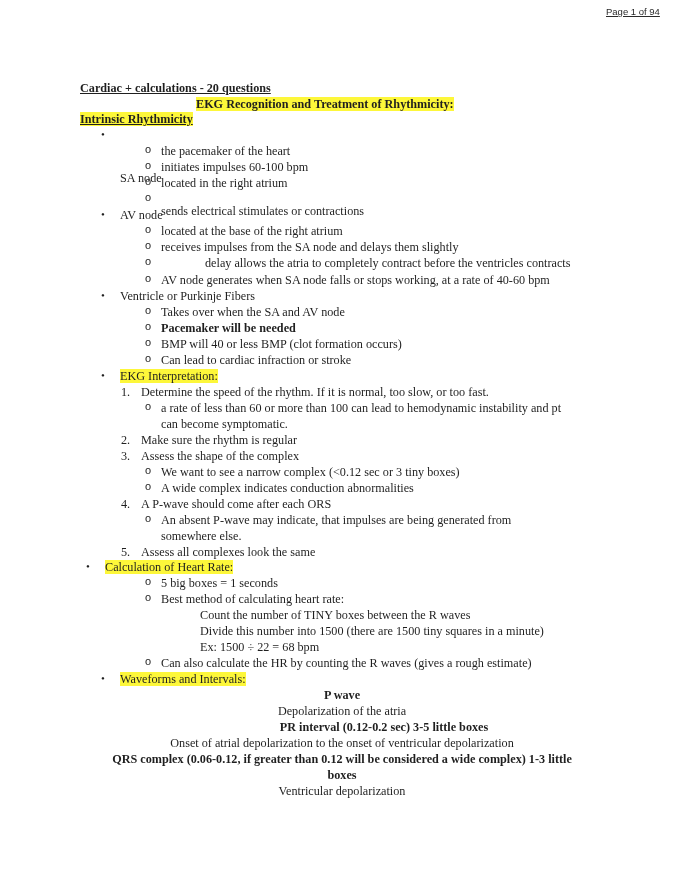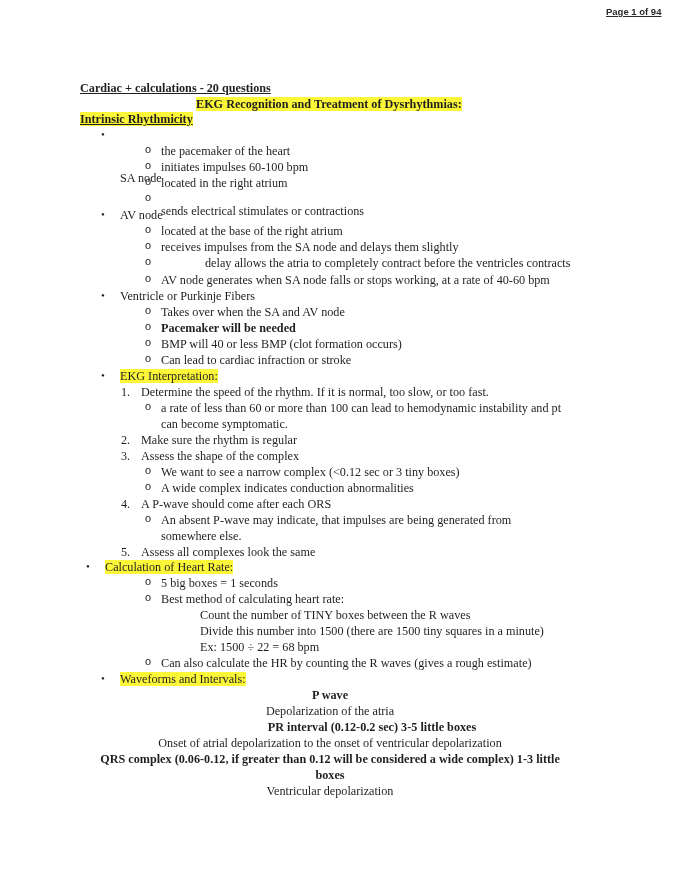--- a/index.html
+++ b/index.html
@@ -2,38 +2,38 @@
 <html><head>
 <meta charset="utf-8">
 <style>
   html, body { margin: 0; padding: 0; }
   body {
     width: 680px; height: 880px; background: #ffffff; position: relative; overflow: hidden;
     font-family: "Liberation Serif", "DejaVu Serif", serif; color: #1f1f1f; font-size: 12.2px;
   }
   .page-num {
     position: absolute; top: 6px; left: 606px; font-family: "Liberation Sans", sans-serif;
-    font-size: 9.5px; font-weight: bold; text-decoration: underline; color: #2a2a2a;
+    font-size: 9.5px; font-weight: normal; text-decoration: underline; color: #2a2a2a;
   }
   .line { position: absolute; white-space: nowrap; line-height: 16px; height: 16px; }
   .hl { background: #fdf73a; }
   .b { font-weight: bold; }
   .u { text-decoration: underline; }
   .bullet { position: absolute; font-size: 11px; }
   .circ { position: absolute; font-family: "Liberation Sans", sans-serif; font-size: 11px; }
   .num { position: absolute; }
-  .center { position: absolute; left: 0; width: 660px; text-align: center; white-space: nowrap; line-height: 16px; }
+  .center { position: absolute; left: 12px; width: 660px; text-align: center; white-space: nowrap; line-height: 16px; }
 </style>
 </head>
 <body>
 
 <div class="page-num">Page 1 of 94</div>
 
 <div class="line b u" style="left:80px;top:80px;">Cardiac + calculations - 20 questions</div>
-<div class="line b" style="left:196px;top:96px;"><span class="hl">EKG Recognition and Treatment of Dysrhythmias:</span></div>
+<div class="line b" style="left:196px;top:96px;"><span class="hl">EKG Recognition and Treatment of Rhythmicity:</span></div>
 <div class="line b u" style="left:80px;top:111px;"><span class="hl">Intrinsic Rhythmicity</span></div>
 
 <span class="bullet" style="left:101px;top:128px;">•</span>
 <div class="line" style="left:120px;top:127px;margin-top:43px;">SA node</div>
 <span class="circ" style="left:145px;top:143px;">o</span>
 <div class="line" style="left:161px;top:143px;">the pacemaker of the heart</div>
 <span class="circ" style="left:145px;top:159px;">o</span>
 <div class="line" style="left:161px;top:159px;">initiates impulses 60-100 bpm</div>
 <span class="circ" style="left:145px;top:175px;">o</span>
 <div class="line" style="left:161px;top:175px;">located in the right atrium</div>

